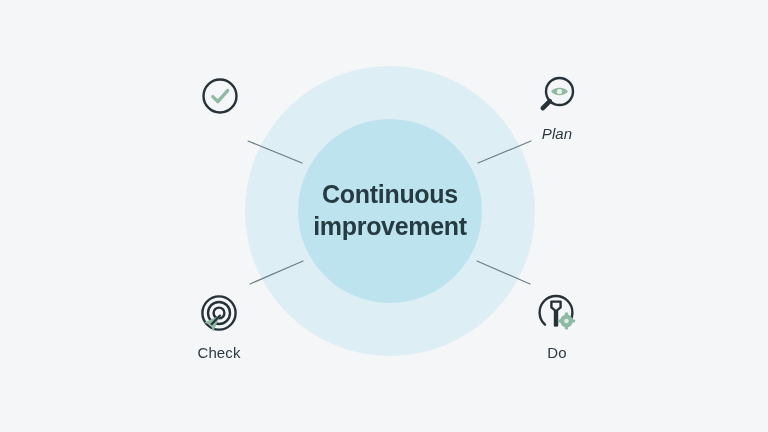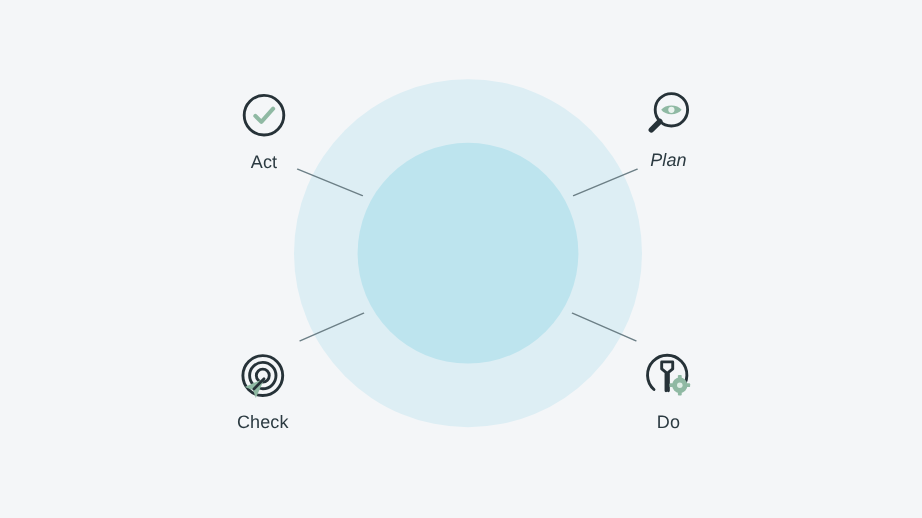--- a/index.html
+++ b/index.html
@@ -114,24 +114,25 @@
           <rect x="-1.6" y="5.2" width="3.2" height="3.4" rx="0.8"></rect>
           <rect x="-8.6" y="-1.6" width="3.4" height="3.2" rx="0.8"></rect>
           <rect x="5.2" y="-1.6" width="3.4" height="3.2" rx="0.8"></rect>
         </g>
         <circle cx="0" cy="0" r="2.3" fill="#dfeee6"></circle>
       </g>
     </g>
 
   </svg>
 
+  <div class="center-label">Continuous
+improvement</div>
 
   <div class="node" id="node-act">
     <div class="icon-wrap"></div>
-    <div class="node-label">Act</div>
   </div>
 
   <div class="node" id="node-plan">
     <div class="icon-wrap"></div>
     <div class="node-label">Plan</div>
   </div>
 
   <div class="node" id="node-check">
     <div class="icon-wrap"></div>
     <div class="node-label">Check</div>

